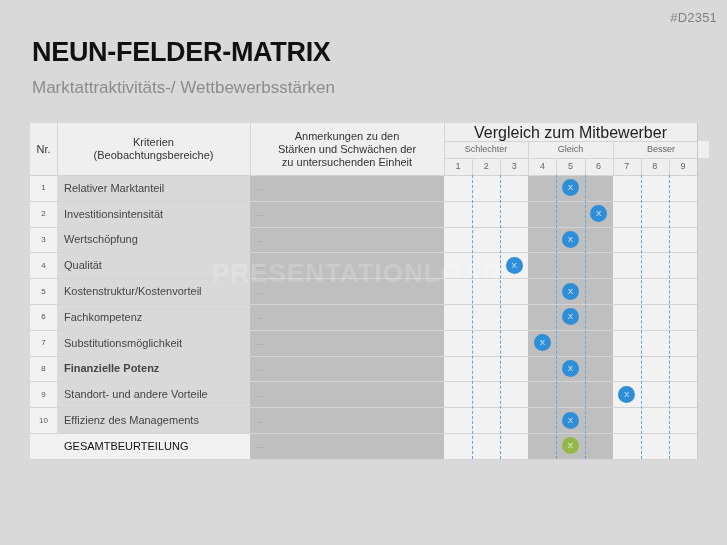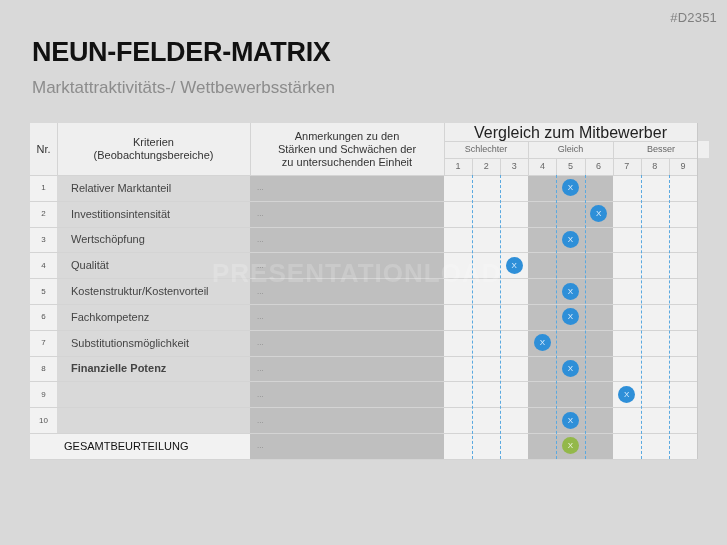--- a/index.html
+++ b/index.html
@@ -6,21 +6,21 @@
   body { width:727px; height:545px; background:#d9d9d9; position:relative; overflow:hidden; font-family:"Liberation Sans", sans-serif; }
   .code { position:absolute; right:10px; top:10px; font-size:13px; color:#7f7f7f; letter-spacing:0.2px; }
   .title { position:absolute; left:32px; top:37px; font-size:27px; color:#111; letter-spacing:-0.3px;font-weight:bold; }
   .subtitle { position:absolute; left:32px; top:78px; font-size:17px; color:#8c8c8c; }
   .table { position:absolute; left:30px; top:123px; width:667px; height:336px; }
   .cell { position:absolute; box-sizing:border-box; }
   .hdr { background:#efefef; color:#333; font-size:11px; text-align:center; display:flex; align-items:center; justify-content:center; line-height:13px; }
   .hline { position:absolute; height:1px; background:#d4d4d4; }
   .vline { position:absolute; width:1px; background:#d4d4d4; }
   .nr { background:#f2f2f2; font-size:8px; color:#555; display:flex; align-items:center; justify-content:center; }
-  .crit { background:#d9d9d9; font-size:11px; color:#444; display:flex; align-items:center; padding-left:14px; }
+  .crit { background:#d9d9d9; font-size:11px; color:#444; display:flex; align-items:center; padding-left:7px; }
   .note { background:#bfbfbf; font-size:8px; color:#888; display:flex; align-items:center; padding-left:7px; }
   .grid { background:#f2f2f2; }
   .gband { background:#bfbfbf; }
   .dash { position:absolute; width:0; border-left:1.5px dashed #5aa9e0; }
   .mark { position:absolute; width:17px; height:17px; border-radius:50%; background:#2e8fd8; color:#dbeeff; font-size:8px; display:flex; align-items:center; justify-content:center; }
   .mark.green { background:#93b84a; color:#eef5dd; }
   .gesamt-crit { background:#f2f2f2; color:#111; font-size:11px; display:flex; align-items:center; padding-left:7px; }
   .watermark { position:absolute; left:212px; top:258px; font-size:26px; letter-spacing:1px; color:rgba(255,255,255,0.18); font-weight:bold; pointer-events:none; }
 </style>
 </head>
@@ -88,22 +88,24 @@
     <div class="cell nr" style="left:0;top:181px;width:27px;height:25.8px;">6</div>
     <div class="cell crit" style="left:27px;top:181px;width:193px;height:25.8px;">Fachkompetenz</div>
     <div class="cell note" style="left:220px;top:181px;width:194px;height:25.8px;">...</div>
     <div class="cell nr" style="left:0;top:206.8px;width:27px;height:25.8px;">7</div>
     <div class="cell crit" style="left:27px;top:206.8px;width:193px;height:25.8px;">Substitutionsmöglichkeit</div>
     <div class="cell note" style="left:220px;top:206.8px;width:194px;height:25.8px;">...</div>
     <div class="cell nr" style="left:0;top:232.6px;width:27px;height:25.8px;">8</div>
     <div class="cell crit" style="left:27px;top:232.6px;width:193px;height:25.8px;font-weight:bold;">Finanzielle Potenz</div>
     <div class="cell note" style="left:220px;top:232.6px;width:194px;height:25.8px;">...</div>
     <div class="cell nr" style="left:0;top:258.4px;width:27px;height:25.8px;">9</div>
+    <div class="cell crit" style="left:27px;top:258.4px;width:193px;height:25.8px;">Standort- und andere Vorteile</div>
     <div class="cell note" style="left:220px;top:258.4px;width:194px;height:25.8px;">...</div>
     <div class="cell nr" style="left:0;top:284.20000000000005px;width:27px;height:25.8px;">10</div>
+    <div class="cell crit" style="left:27px;top:284.20000000000005px;width:193px;height:25.8px;">Effizienz des Managements</div>
     <div class="cell note" style="left:220px;top:284.20000000000005px;width:194px;height:25.8px;">...</div>
     <div class="cell nr" style="left:0;top:310px;width:27px;height:25.8px;"></div>
     <div class="cell gesamt-crit" style="left:27px;top:310px;width:193px;height:25.8px;">GESAMTBEURTEILUNG</div>
     <div class="cell note" style="left:220px;top:310px;width:194px;height:25.8px;">...</div>
     <div class="hline" style="left:0;top:52px;width:667px;"></div>
     <div class="hline" style="left:0;top:77.8px;width:667px;"></div>
     <div class="hline" style="left:0;top:103.6px;width:667px;"></div>
     <div class="hline" style="left:0;top:129.4px;width:667px;"></div>
     <div class="hline" style="left:0;top:155.2px;width:667px;"></div>
     <div class="hline" style="left:0;top:181px;width:667px;"></div>

